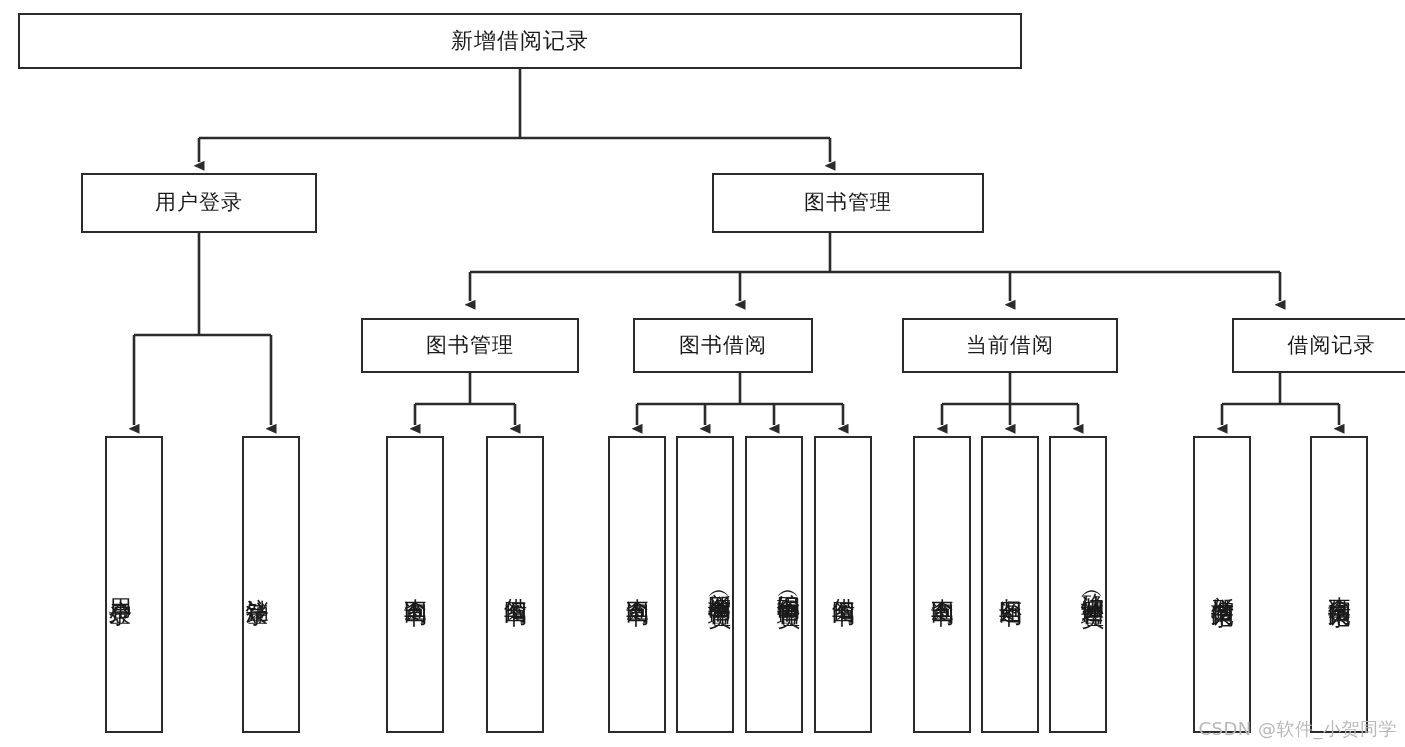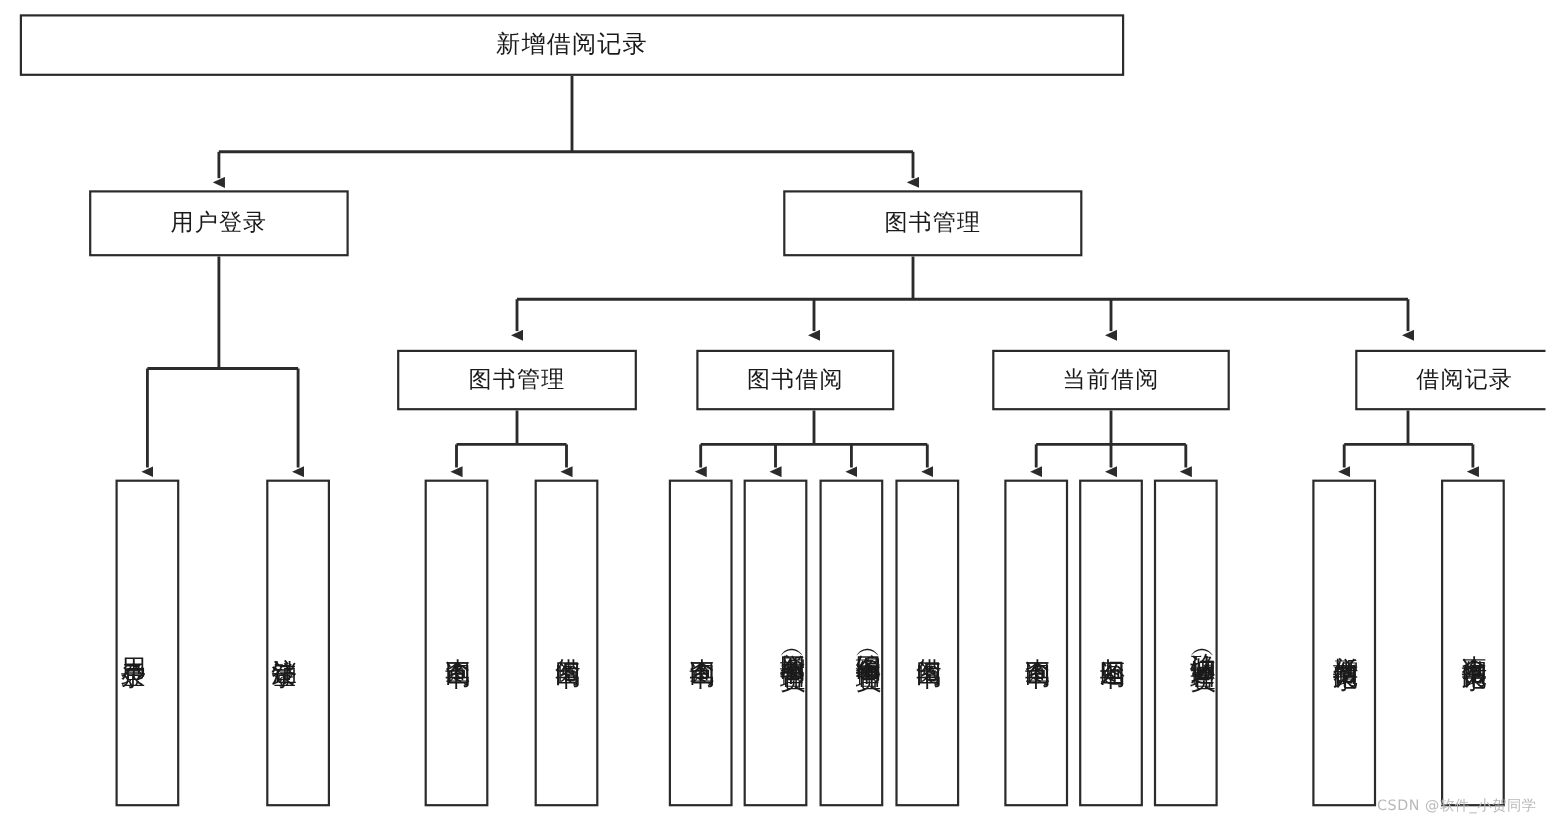--- a/index.html
+++ b/index.html
@@ -35,21 +35,21 @@
     font-size:23px;
     line-height:1.12;
     letter-spacing:2px;
   }
   .node.vert.bottom{align-items:flex-end;}
   .node.vert .vtext{display:block;}
 
   #watermark{
     position:absolute;
     right:8px;bottom:6px;
-    font-size:13px;
+    font-size:18px;
     color:#b9b9b9;
     letter-spacing:.5px;
     white-space:nowrap;
     pointer-events:none;
   }
 </style>
 </head>
 <body>
 
 <div id="diagram">

